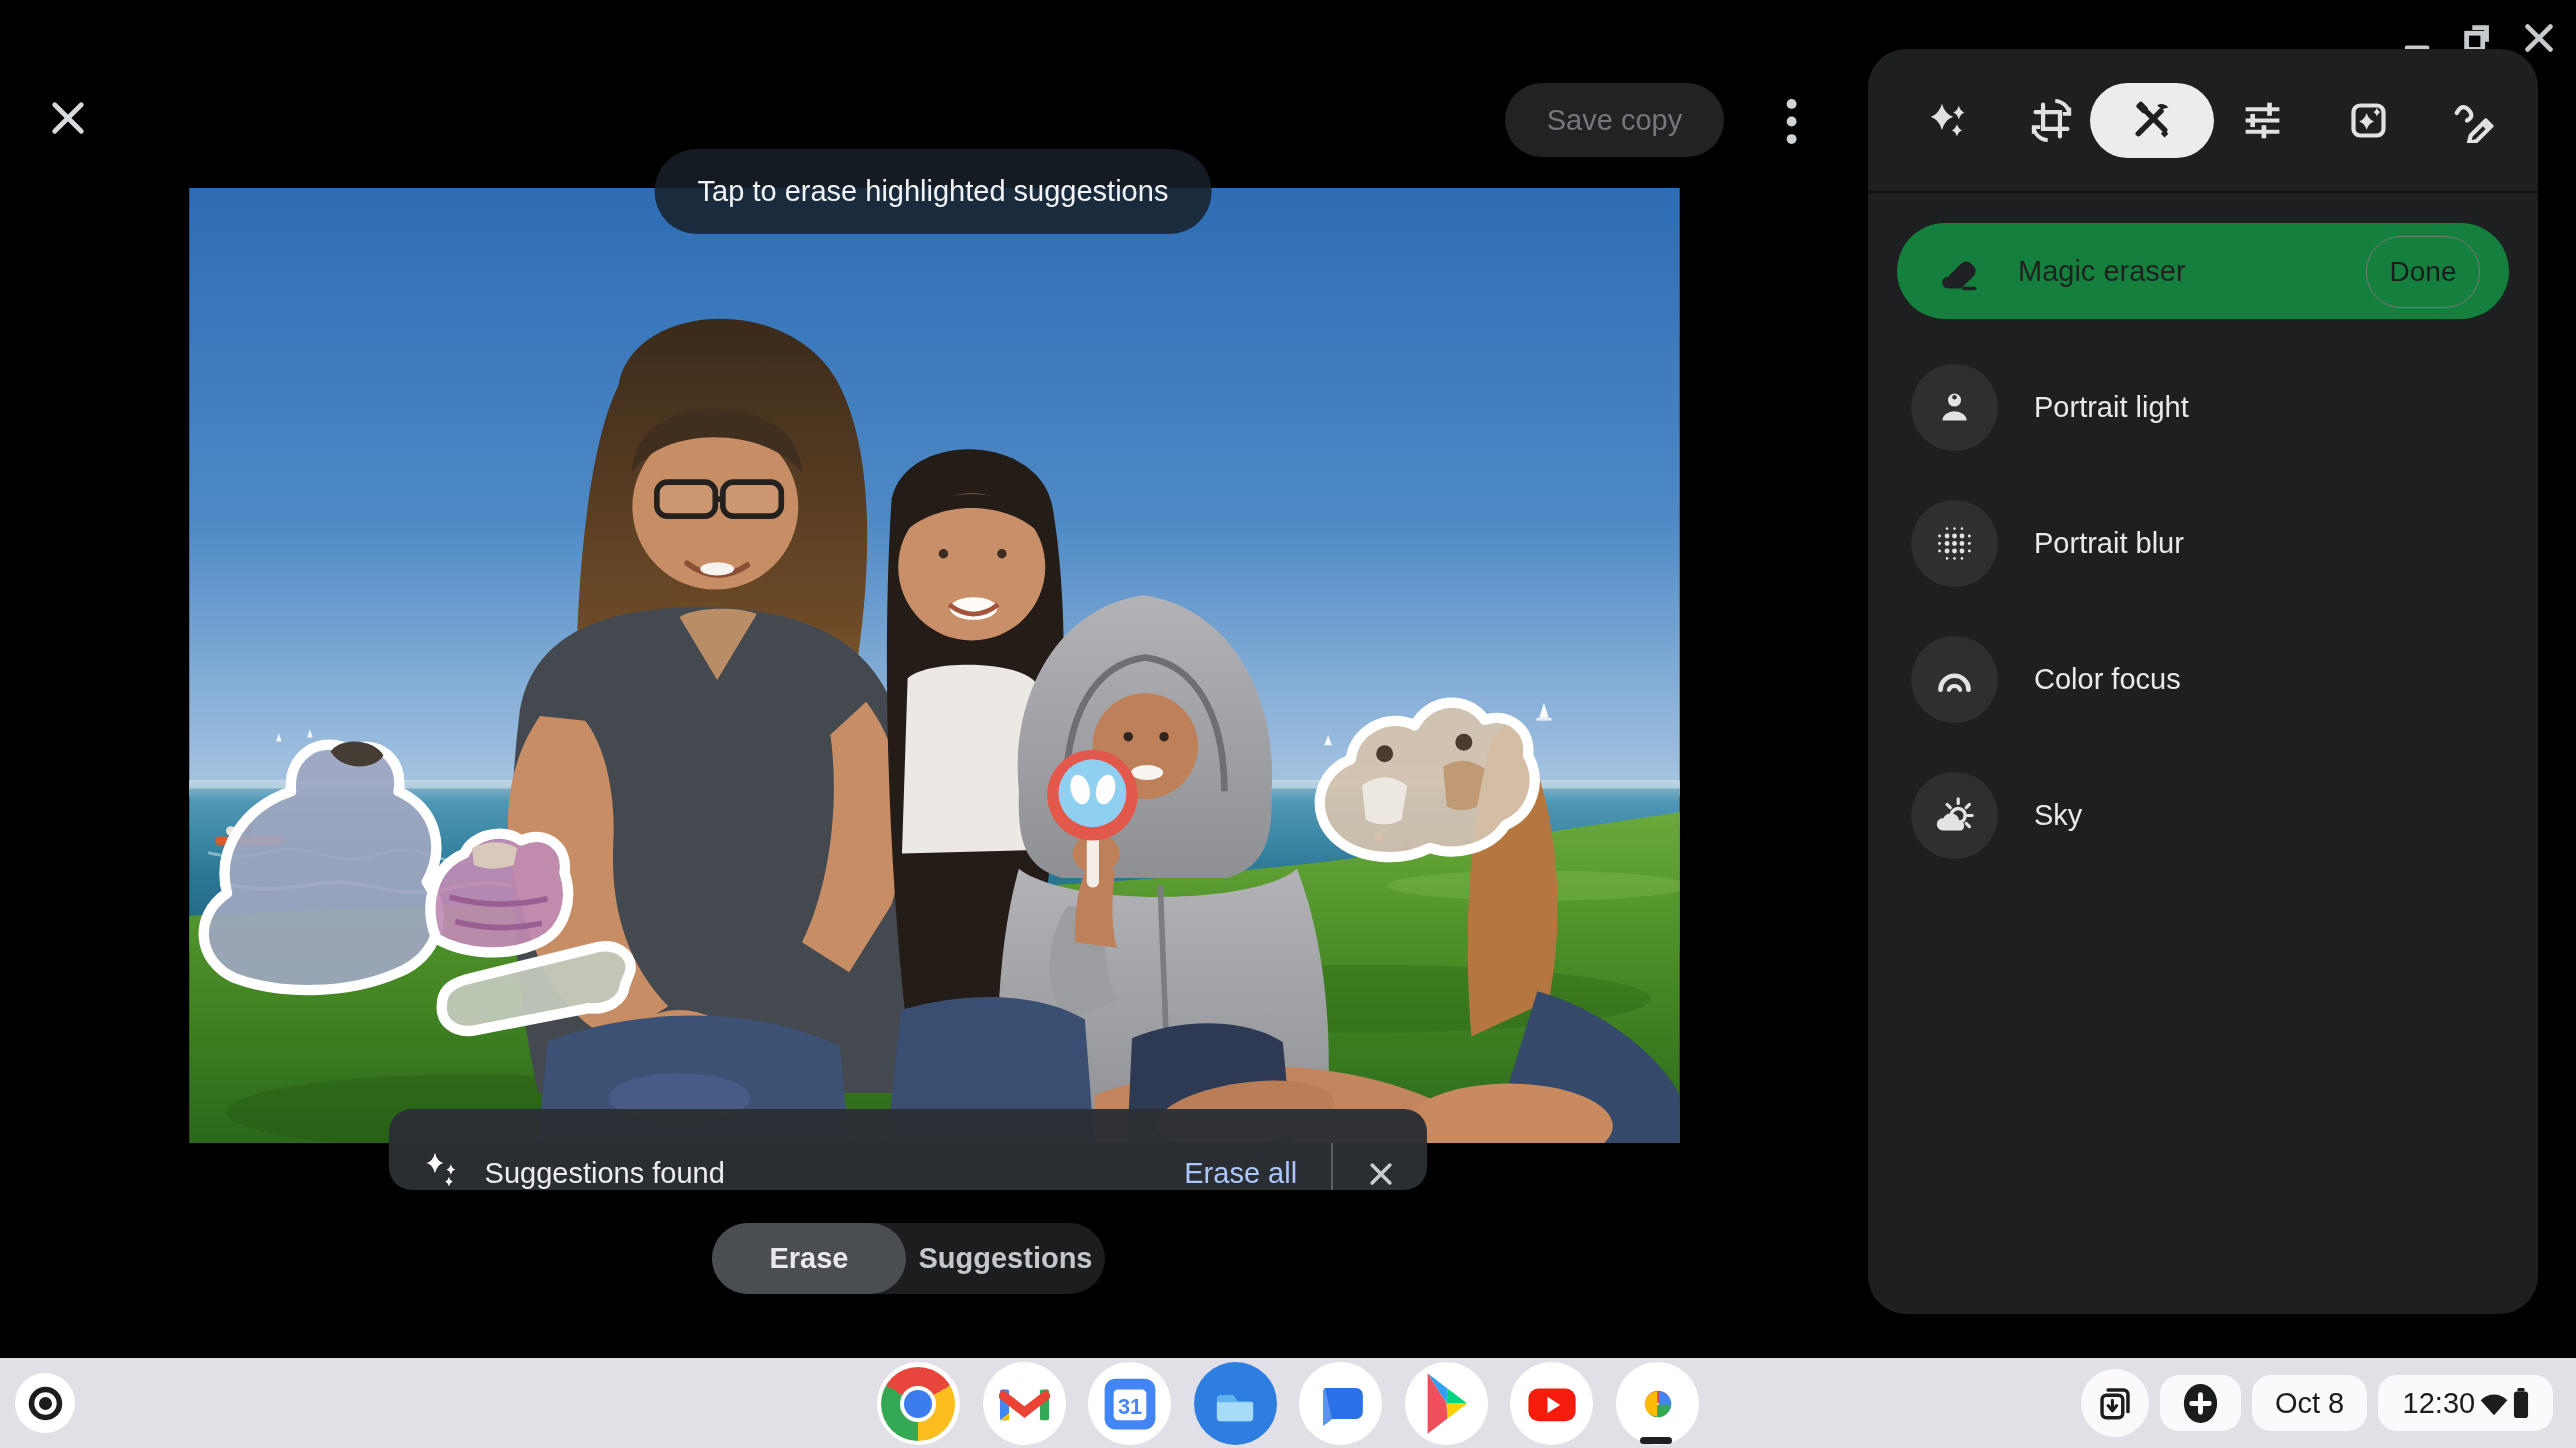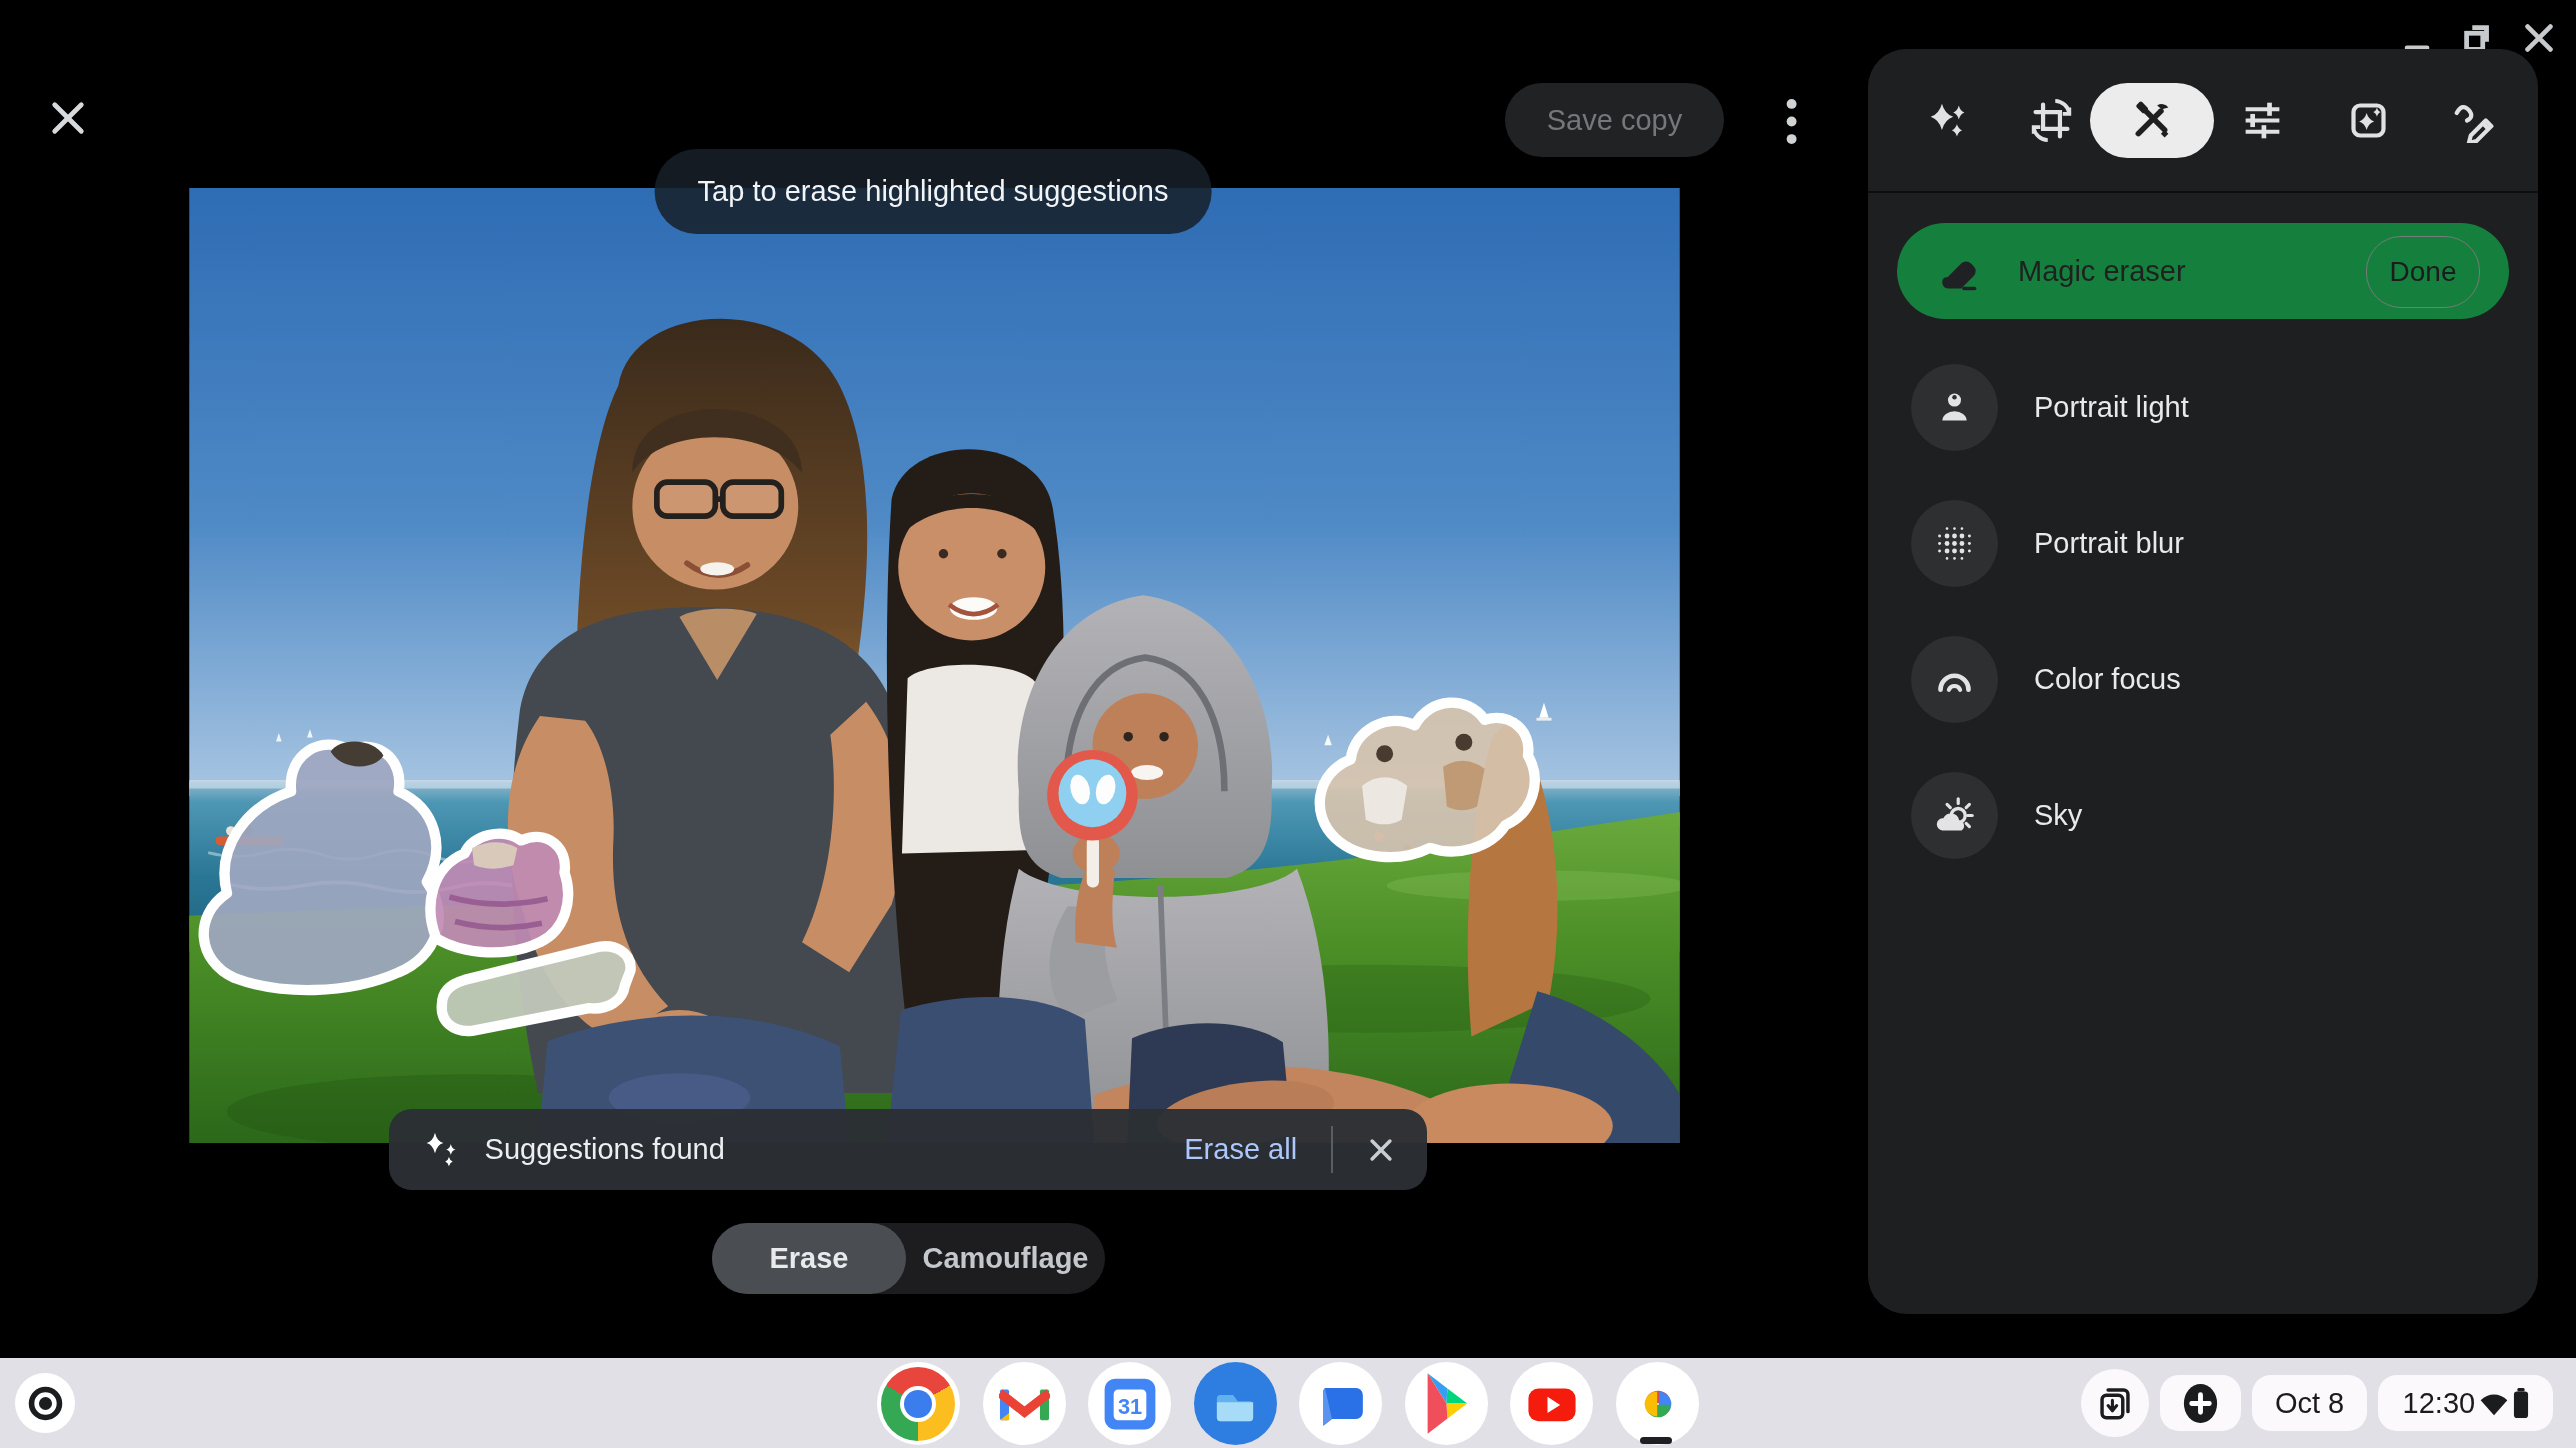--- a/index.html
+++ b/index.html
@@ -8,21 +8,21 @@
   
   .iconbtn{display:flex;align-items:center;justify-content:center;cursor:pointer;}
   .save-copy{left:1505px;top:83px;width:219px;height:74px;border-radius:37px;background:#212224;
     color:#74787c;font-size:29px;display:flex;align-items:center;justify-content:center;}
   
   .stage{left:189px;top:188px;width:1491px;height:955px;}
   .tooltip{left:933px;top:149px;transform:translateX(-50%);height:85px;line-height:85px;
     padding:0 43px;border-radius:42px;background:rgba(24,32,41,.85);color:#f2f4f6;font-size:29px;white-space:nowrap;}
   
   .sugg{left:389px;top:1109px;width:1038px;height:81px;border-radius:22.6px;background:rgba(43,47,52,.97);
-    display:flex;align-items:center;}
+    display:flex;align-items:flex-end;}
   .sugg .title{color:#eceef0;font-size:29px;margin-left:22.6px;}
   .sugg .erase-all{color:#abc7fb;font-size:29px;margin-left:auto;margin-right:34px;cursor:pointer;}
   .sugg .vdiv{width:1.9px;height:47px;background:#5a5e63;margin-right:32px;}
   
   .toggle{left:712px;top:1223px;width:393px;height:71px;border-radius:36px;background:rgba(31,32,35,.92);display:flex;font-weight:bold;}
   .toggle .seg{height:100%;display:flex;align-items:center;justify-content:center;font-size:29px;cursor:pointer;}
   .toggle .sel{width:194px;background:#4a4d51;border-radius:36px;color:#e9eaec;}
   .toggle .unsel{flex:1;color:#c4c7cb;}
   
   .panel{left:1868px;top:49px;width:670px;height:1265px;border-radius:38px;background:#1e1f20;}
@@ -239,21 +239,21 @@
   <svg viewBox="0 0 36 36" width="32" height="32" style="margin-right:30px;cursor:pointer">
     <path d="M8 8 L28 28 M28 8 L8 28" stroke="#c9ccd0" stroke-width="4" stroke-linecap="round" fill="none"></path>
   </svg>
 </div>
 
 <div class="abs toggle">
   <div class="seg sel">
     <span>Erase</span>
   </div>
   <div class="seg unsel">
-    <span>Camouflage</span>
+    <span>Suggestions</span>
   </div>
 </div>
 
 <div class="abs panel">
 
   <div class="abs toolpill"></div>
 
   <div class="abs tool iconbtn" style="left:54px">
     <svg viewBox="0 0 48 48">
       <path d="M17 6 Q20 17 29 20 Q20 23 17 34 Q14 23 5 20 Q14 17 17 6 Z" fill="#dfe1e3"></path>

